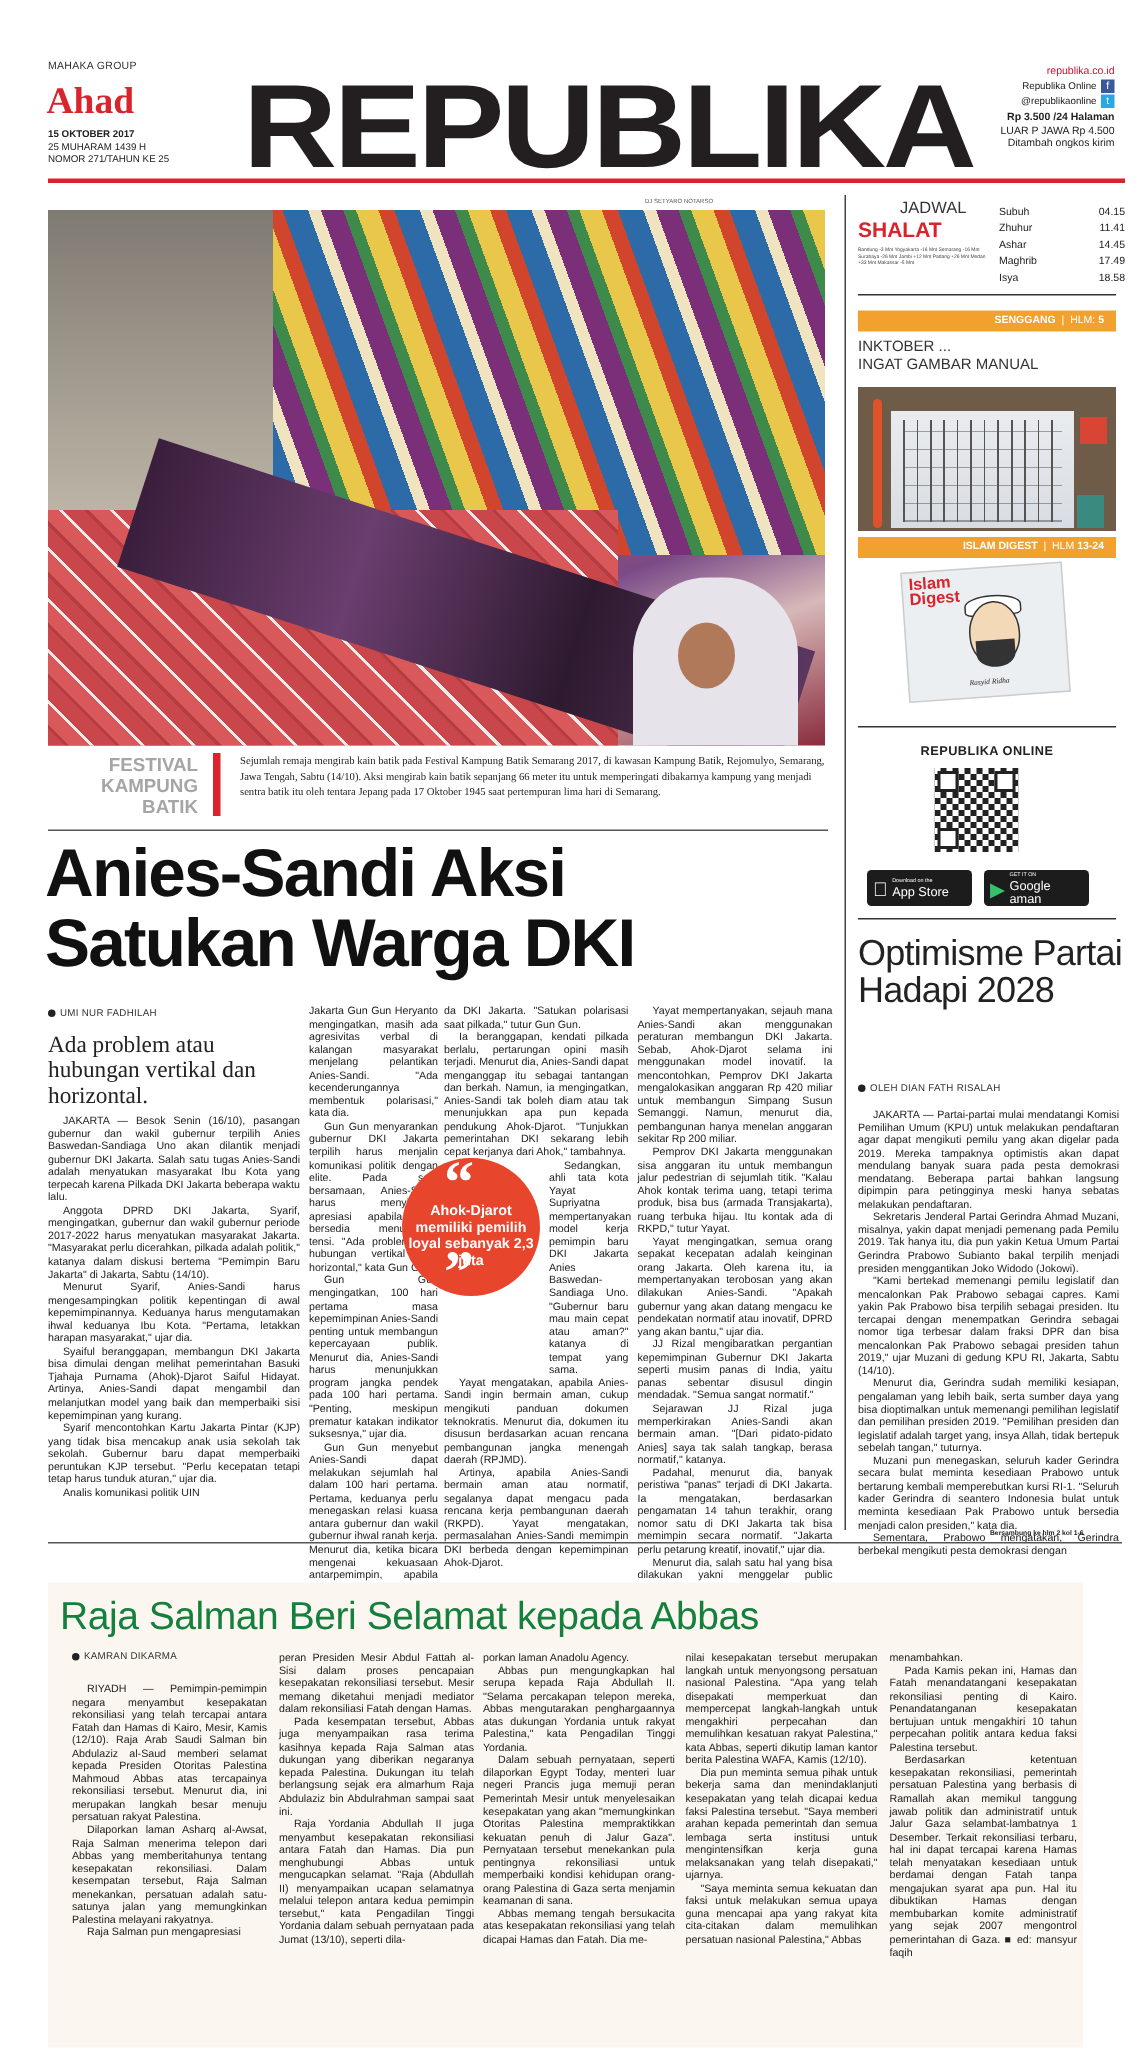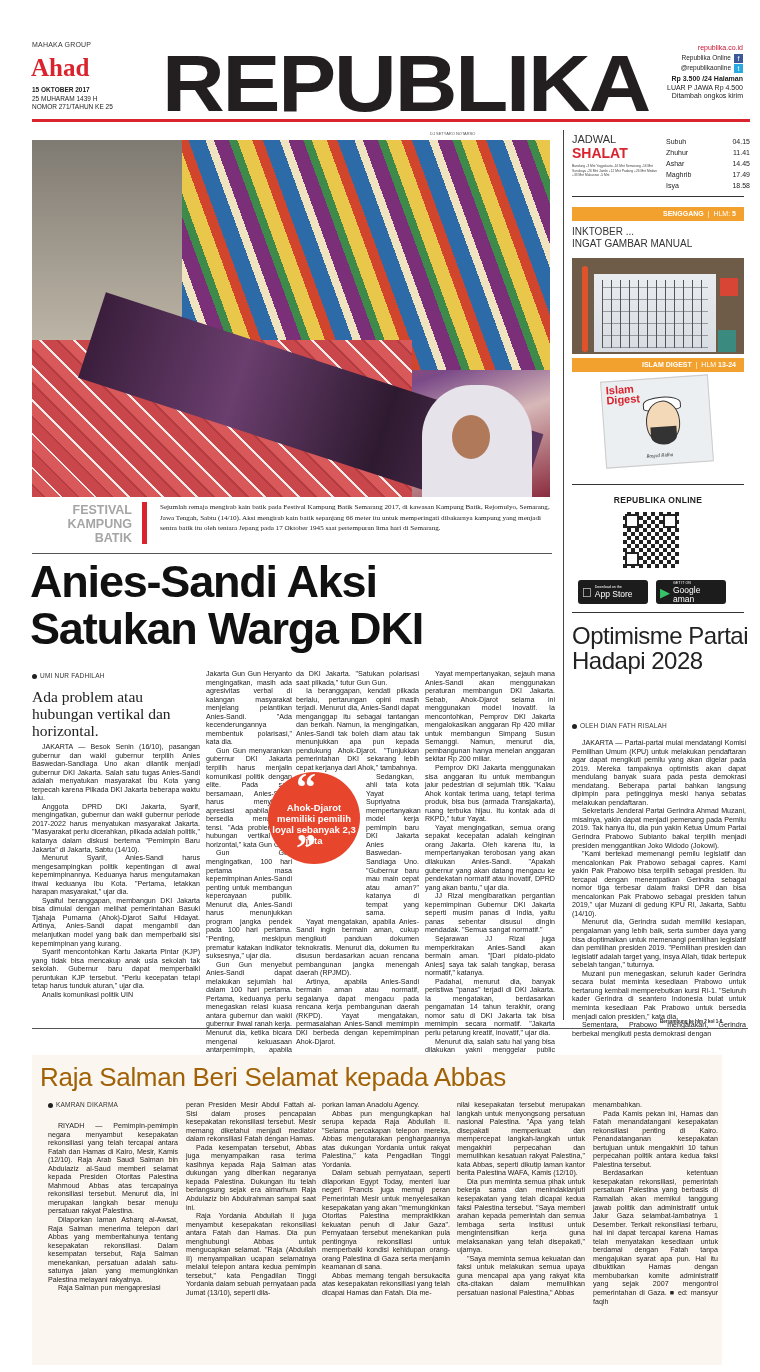--- a/index.html
+++ b/index.html
@@ -33,21 +33,21 @@
 .deck{left:32px;top:688px;width:170px;font-family:"Liberation Serif",serif;font-size:15.5px;line-height:17px;color:#222}
 .col{font-family:Liberation Sans, sans-serif;font-size:7.1px;line-height:8.55px;text-align:justify;color:#222}
 .col p{text-indent:10px}
 .col p.noind{text-indent:0}
 .pullquote{left:268px;top:772px;width:92px;height:92px;border-radius:50%;background:#e8452d}
 .pullquote .q1,.pullquote .q2{position:absolute;left:28px;font-family:"Liberation Serif",serif;font-weight:bold;font-size:40px;color:#fff;line-height:1}
 .pullquote .q1{top:-4px}
 .pullquote .q2{top:56px}
 .pullquote .txt{position:absolute;left:0;top:30px;width:92px;text-align:center;font-family:"Liberation Sans",sans-serif;font-weight:bold;font-size:9.5px;line-height:11px;color:#fff}
 .sidebar{left:563px;top:130px;width:1px;height:890px;background:#444}
-.jadwal{left:572px;top:134px;font-family:"Liberation Sans",sans-serif;font-size:11px;line-height:11px;color:#333}
+.jadwal{left:600px;top:134px;font-family:"Liberation Sans",sans-serif;font-size:11px;line-height:11px;color:#333}
 .shalat{left:572px;top:146px;font-family:"Liberation Sans",sans-serif;font-weight:bold;font-size:14px;color:#d9232d;line-height:14px}
 .jadwal-note{left:572px;top:164px;width:90px;font-family:"Liberation Sans",sans-serif;font-size:3.3px;line-height:4.5px;color:#444}
 .prayer{left:666px;top:136px;width:104px}
 .prayer .row{display:flex;justify-content:space-between;width:84px;font-family:"Liberation Sans",sans-serif;font-size:7px;line-height:11px;color:#222}
 .side-rule{left:572px;top:196px;width:172px;height:1px;background:#333}
 .orange-bar{left:572px;width:172px;height:14px;background:#f2a12e;color:#fff;font-family:"Liberation Sans",sans-serif;font-size:7px;line-height:14px;text-align:right;padding-right:8px;font-weight:bold}
 .orange-bar .pg{font-weight:normal}
 .orange-bar .pg b{font-weight:bold}
 .inktober{left:572px;top:226px;font-family:"Liberation Sans",sans-serif;font-size:10px;line-height:12px;color:#333}
 .sketch{left:572px;top:258px;width:172px;height:96px;background:#6e5b48;overflow:hidden}
@@ -78,21 +78,21 @@
 .appstore{left:578px;width:70px}
 .gplay{left:656px;width:70px}
 .gplay .ico{color:#35c26b}
 .side-rule2{left:572px;top:612px;width:172px;height:1px;background:#333}
 .opt-title{left:572px;top:623px;width:180px;font-family:"Liberation Sans",sans-serif;font-size:24px;line-height:25px;color:#222;letter-spacing:-.5px}
 .opt-by{left:572px;top:722px}
 .opt-body{left:572px;top:739px;width:174px}
 .bersambung{left:660px;top:1019px;font-family:"Liberation Sans",sans-serif;font-weight:bold;font-size:4.5px;color:#222}
 .rule-mid{left:32px;top:1022px;width:716px;height:1px;background:#555}
 .salman-box{left:32px;top:1055px;width:690px;height:310px;background:#fbf6ef}
-.salman-title{left:40px;top:1062px;font-family:"Liberation Sans",sans-serif;font-size:26px;line-height:30px;color:#a16207;letter-spacing:-.3px}
+.salman-title{left:40px;top:1062px;font-family:"Liberation Sans",sans-serif;font-size:26px;line-height:30px;color:#15803d;letter-spacing:-.3px}
 .salman-by{left:48px;top:1101px}
 </style>
 </head>
 <body>
 
 <div class="abs masthead-group">MAHAKA GROUP</div>
 <div class="abs day">Ahad</div>
 <div class="abs dateline">
   <b>15 OKTOBER 2017</b><br>
   <span>25 MUHARAM 1439 H</span><br>

